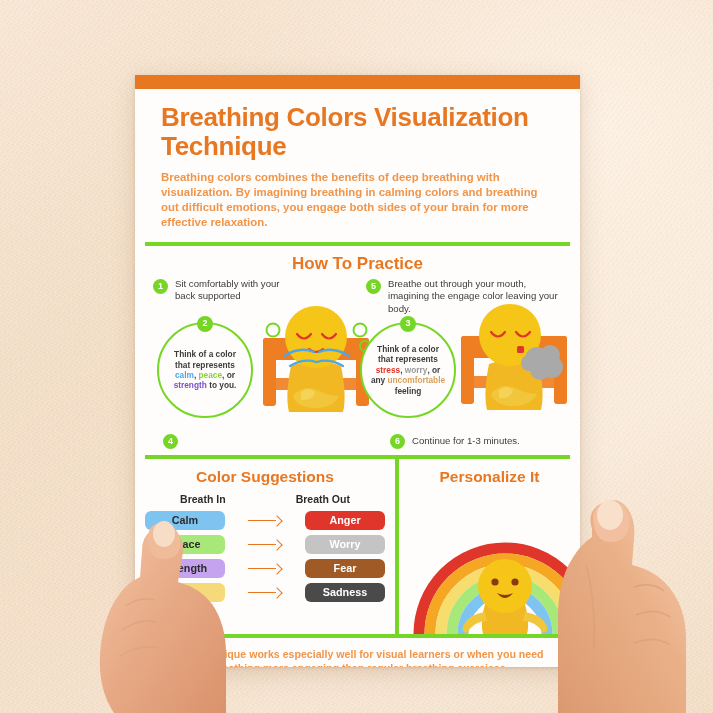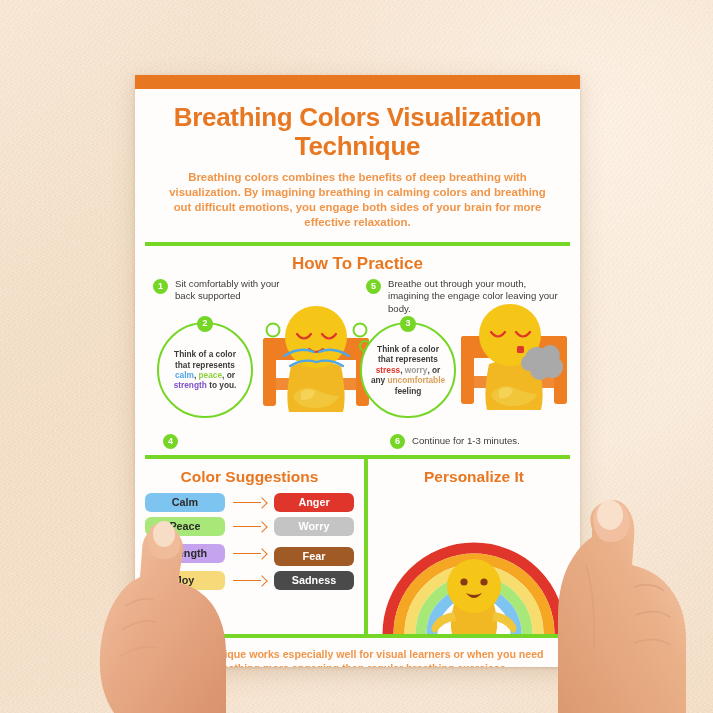--- a/index.html
+++ b/index.html
@@ -33,21 +33,21 @@
     left: 135px; top: 75px;
     width: 445px; height: 592px;
     background: #fffdfb;
     box-shadow: 0 6px 22px rgba(140,100,60,.22), 0 1px 3px rgba(120,80,40,.18);
     overflow: hidden;
     z-index: 3;
   }
   .bar-top    { height: 14px; background: #e87722; }
 
   
-  #header { padding: 14px 26px 12px; text-align: center; }
+  #header { padding: 14px 26px 12px; }
   #poster-title {
     color: #e87722; font-size: 26px; font-weight: 800;
     line-height: 1.12; letter-spacing: -.3px;
   }
   #poster-intro {
     margin-top: 9px; color: #f0954a; font-size: 11.4px;
     line-height: 1.31; font-weight: 600;
   }
 
   .hr-green { height: 4px; background: #76d626; margin: 0 10px; }
@@ -107,21 +107,21 @@
   .bottom-steps {
     position: absolute; left: 0; right: 0; bottom: 6px;
     display: flex; justify-content: space-between; padding: 0 28px;
   }
   #step4 .step-text { width: 146px; text-align: center; }
   #step6 .step-text { width: 140px; }
   .bottom-steps .step-row { align-items: center; }
 
   
   #panels { display: flex; height: 175px; }
-  #panel-colors { width: 229px; padding: 9px 10px 0; }
+  #panel-colors { width: 260px; padding: 9px 10px 0; }
   #panel-personal { flex: 1; padding: 9px 10px 0; border-left: 4px solid #76d626; position: relative; }
 
   .panel-title {
     color: #e87722; font-size: 15.5px; font-weight: 800; text-align: center;
     margin-bottom: 7px;
   }
   .col-heads { display: flex; justify-content: space-around; margin-bottom: 6px; }
   .col-head { font-size: 10.5px; font-weight: 800; color: #2b2b2b; }
 
   .pair-row { display: flex; align-items: center; justify-content: space-between; margin-bottom: 5px; }
@@ -271,35 +271,39 @@
       </div>
     </div>
   </div>
 
   <div class="hr-green"></div>
 
   <div id="panels">
 
     <div id="panel-colors">
       <div class="panel-title">Color Suggestions</div>
+      <div class="col-heads">
+        <div class="col-head">Breath In</div>
+        <div class="col-head">Breath Out</div>
+      </div>
       <div id="pairs-list">
           <div class="pair-row">
             <div class="chip" style="background: rgb(126, 196, 240); color: rgb(43, 43, 43);">Calm</div>
             <div class="arrow"></div>
             <div class="chip" style="background: rgb(224, 53, 43); color: rgb(255, 255, 255);">Anger</div>
           </div>
           <div class="pair-row">
             <div class="chip" style="background: rgb(168, 232, 120); color: rgb(43, 43, 43);">Peace</div>
             <div class="arrow"></div>
             <div class="chip" style="background: rgb(196, 196, 196); color: rgb(255, 255, 255);">Worry</div>
           </div>
           <div class="pair-row">
             <div class="chip" style="background: rgb(197, 163, 238); color: rgb(43, 43, 43);">Strength</div>
             <div class="arrow"></div>
-            <div class="chip" style="background: rgb(160, 90, 37); color: rgb(255, 255, 255); margin-top: 6px;">Fear</div>
+            <div class="chip" style="background: rgb(160, 90, 37); color: rgb(255, 255, 255);">Fear</div>
           </div>
           <div class="pair-row">
             <div class="chip" style="background: rgb(246, 217, 120); color: rgb(43, 43, 43);">Joy</div>
             <div class="arrow"></div>
             <div class="chip" style="background: rgb(74, 74, 74); color: rgb(255, 255, 255); border-radius: 6px;">Sadness</div>
           </div>
         </div>
     </div>
 
     <div id="panel-personal">

